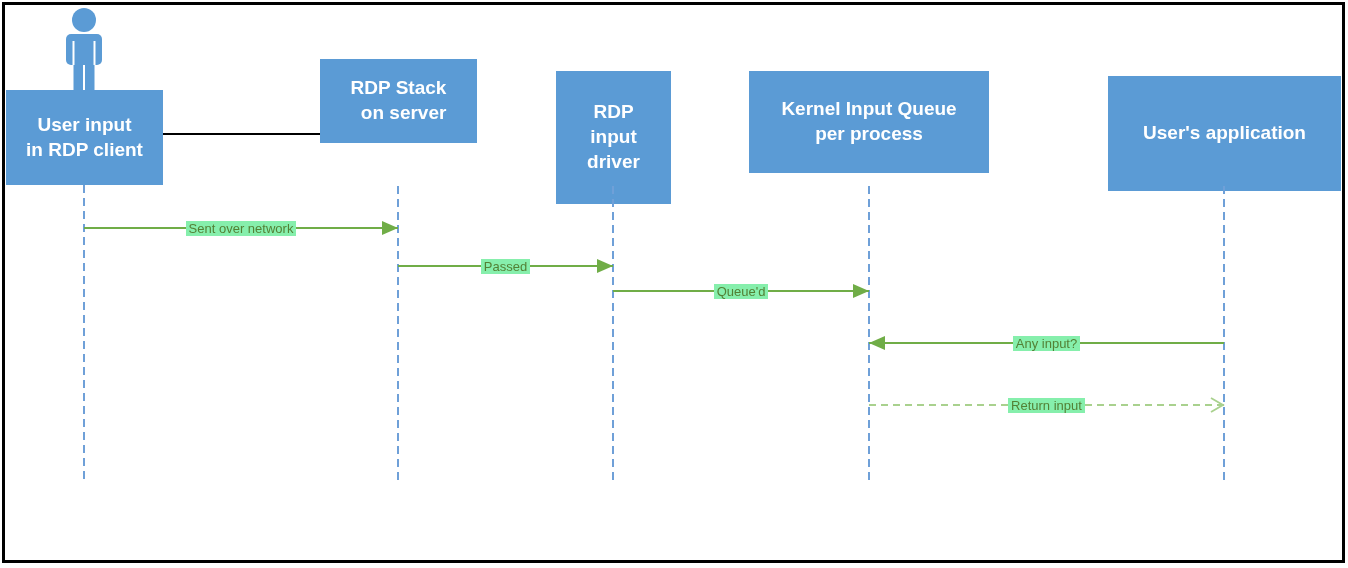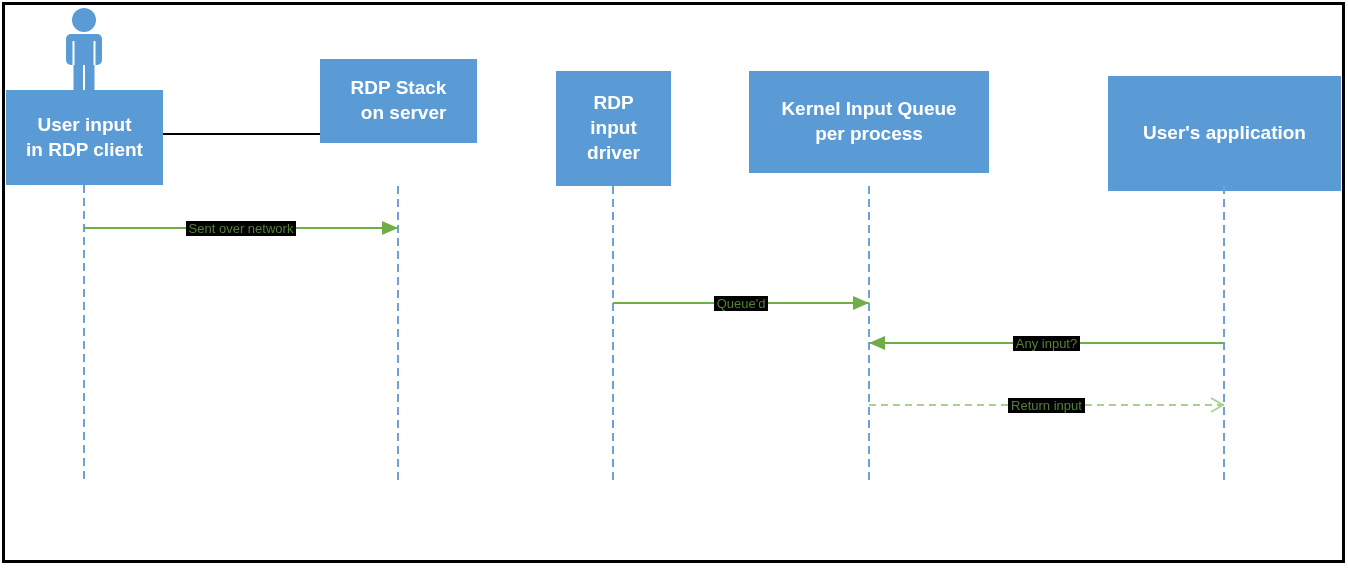--- a/index.html
+++ b/index.html
@@ -57,21 +57,21 @@
     height: 2px;
     margin-top: -1px;
   }
   .msg-line.solid { background: #70AD47; }
   .msg-line.dashed {
     background: repeating-linear-gradient(to right, #A9D18E 0 7px, transparent 7px 12px);
   }
   .msg-label {
     position: relative;
     z-index: 2;
-    background: #000000;
+    background: #86efac;
     padding: 0 3px;
     font-size: 13px;
     color: #538135;
     white-space: nowrap;
   }
   .arrowhead-right {
     position: absolute;
     right: 0; top: 50%;
     transform: translateY(-50%);
     width: 0; height: 0;
@@ -89,31 +89,31 @@
     border-bottom: 7px solid transparent;
   }
   .arrowhead-open {
     position: absolute;
     right: -2px; top: 50%;
     transform: translateY(-50%);
   }
   
   .b1 { left: 6px;    top: 90px; width: 157px; height: 95px; align-items: center; }
   .b2 { left: 320px;  top: 59px; width: 157px; height: 84px; text-align: right; }
-  .b3 { left: 556px;  top: 71px; width: 115px; height: 115px; }
+  .b3 { left: 556px;  top: 71px; width: 115px; height: 133px; }
   .b4 { left: 749px;  top: 71px; width: 240px; height: 102px; }
   .b5 { left: 1108px; top: 76px; width: 233px; height: 115px; }
   .l1 { left: 83px; top: 185px; height: 297px; }
   .l2 { left: 397px; }
   .l3 { left: 612px; }
   .l4 { left: 868px; }
   .l5 { left: 1223px; }
   .m1 { left: 84px;  top: 217px; width: 314px; }
   .m2 { left: 398px; top: 255px; width: 215px; }
-  .m3 { left: 613px; top: 292px; width: 256px; }
+  .m3 { left: 613px; top: 280px; width: 256px; }
   .m4 { left: 869px; top: 332px; width: 355px; }
   .m5 { left: 869px; top: 394px; width: 355px; }
 </style>
 </head>
 <body>
 
 <div class="stage">
 
   <div class="frame"></div>
 
@@ -154,20 +154,25 @@
   <div class="lifeline l3"></div>
   <div class="lifeline l4"></div>
   <div class="lifeline l5"></div>
 
   <div class="message m1">
     <div class="msg-line solid"></div>
     <div class="arrowhead-right"></div>
     <span class="msg-label">Sent over network</span>
   </div>
 
+  <div class="message m2">
+    <div class="msg-line solid"></div>
+    <div class="arrowhead-right"></div>
+    <span class="msg-label">Passed</span>
+  </div>
 
   <div class="message m3">
     <div class="msg-line solid"></div>
     <div class="arrowhead-right"></div>
     <span class="msg-label">Queue'd</span>
   </div>
 
   <div class="message m5">
     <div class="msg-line dashed"></div>
     <svg class="arrowhead-open" width="18" height="18" viewBox="0 0 18 18">

